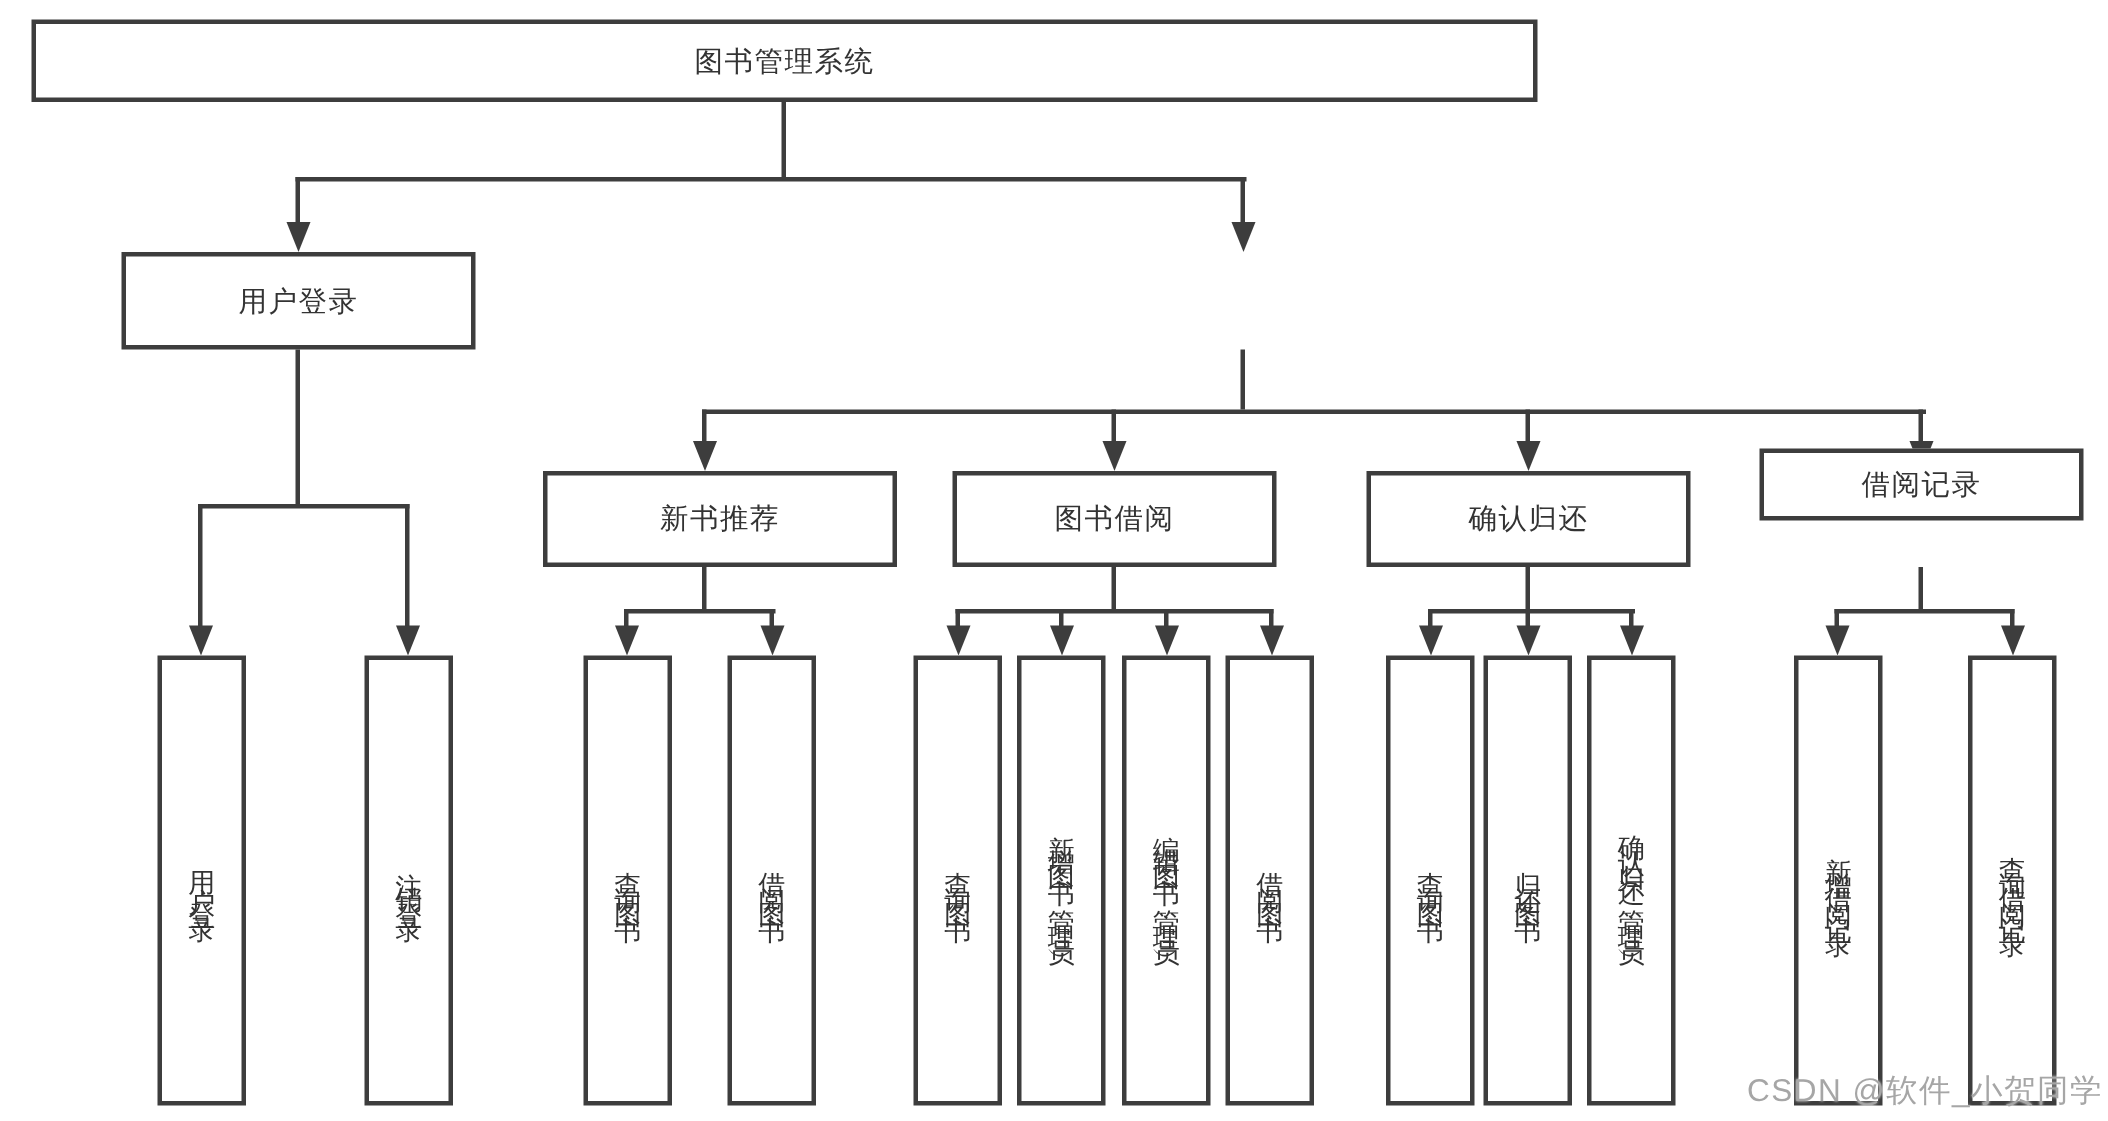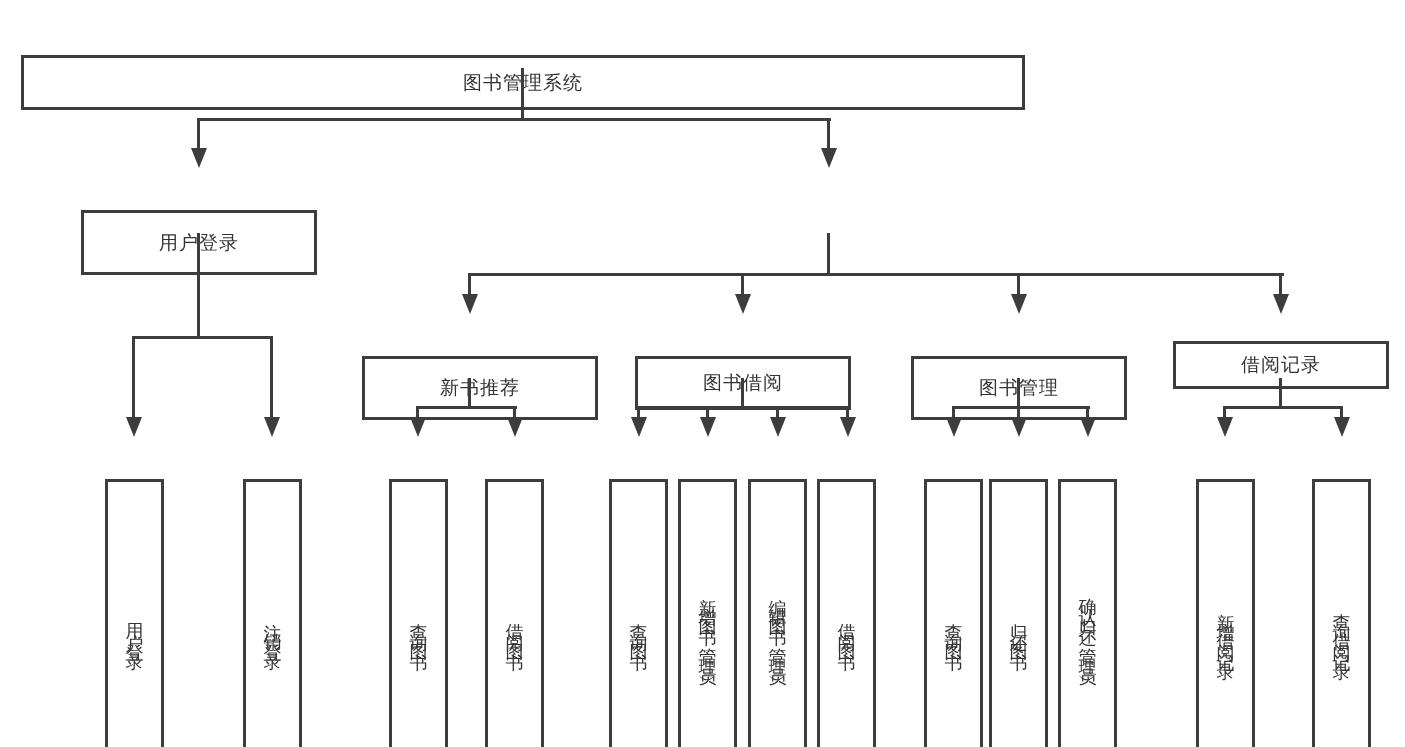--- a/index.html
+++ b/index.html
@@ -18,21 +18,20 @@
   }
   .box{
     position:absolute;
     box-sizing:border-box;
     border:3px solid var(--line);
     background:#fff;
     display:flex;
     align-items:center;
     justify-content:center;
     color:var(--text);
-    margin-top:42px;
   }
   .lbl{
     font-size:19px;
     letter-spacing:1px;
     white-space:nowrap;
   }
   .vert .lbl{
     writing-mode:vertical-lr;
     text-orientation:mixed;
     font-size:18px;
@@ -95,25 +94,25 @@
   <div class="vl" style="left:741px;top:273px;height:25px"></div>
   <div class="ah" style="left:735px;top:294px"></div>
   <div class="vl" style="left:1017px;top:273px;height:25px"></div>
   <div class="ah" style="left:1011px;top:294px"></div>
   <div class="vl" style="left:1279px;top:273px;height:25px"></div>
   <div class="ah" style="left:1273px;top:294px"></div>
 
   <div class="box" style="left:362px;top:314px;width:236px;height:64px">
     <span class="lbl">新书推荐</span>
   </div>
-  <div class="box" style="left:635px;top:314px;width:216px;height:54px">
+  <div class="box" style="left:635px;top:314px;width:216px;height:64px">
     <span class="lbl">图书借阅</span>
   </div>
   <div class="box" style="left:911px;top:314px;width:216px;height:64px">
-    <span class="lbl">图书管理</span>
+    <span class="lbl">确认归还</span>
   </div>
   <div class="box" style="left:1173px;top:299px;width:216px;height:48px">
     <span class="lbl">借阅记录</span>
   </div>
 
   <div class="vl" style="left:468px;top:378px;height:28px"></div>
   <div class="hl" style="left:416px;top:406px;width:101px"></div>
   <div class="vl" style="left:416px;top:406px;height:15px"></div>
   <div class="ah" style="left:410px;top:417px"></div>
   <div class="vl" style="left:513px;top:406px;height:15px"></div>
@@ -183,14 +182,15 @@
     <span class="lbl">确认归还（管理员）</span>
   </div>
 
   <div class="box vert" style="left:1196px;top:437px;width:59px;height:300px">
     <span class="lbl">新增借阅记录</span>
   </div>
   <div class="box vert" style="left:1312px;top:437px;width:59px;height:300px">
     <span class="lbl">查询借阅记录</span>
   </div>
 
+  <div class="watermark">CSDN @软件_小贺同学</div>
 
 </div>
 
 </body></html>

